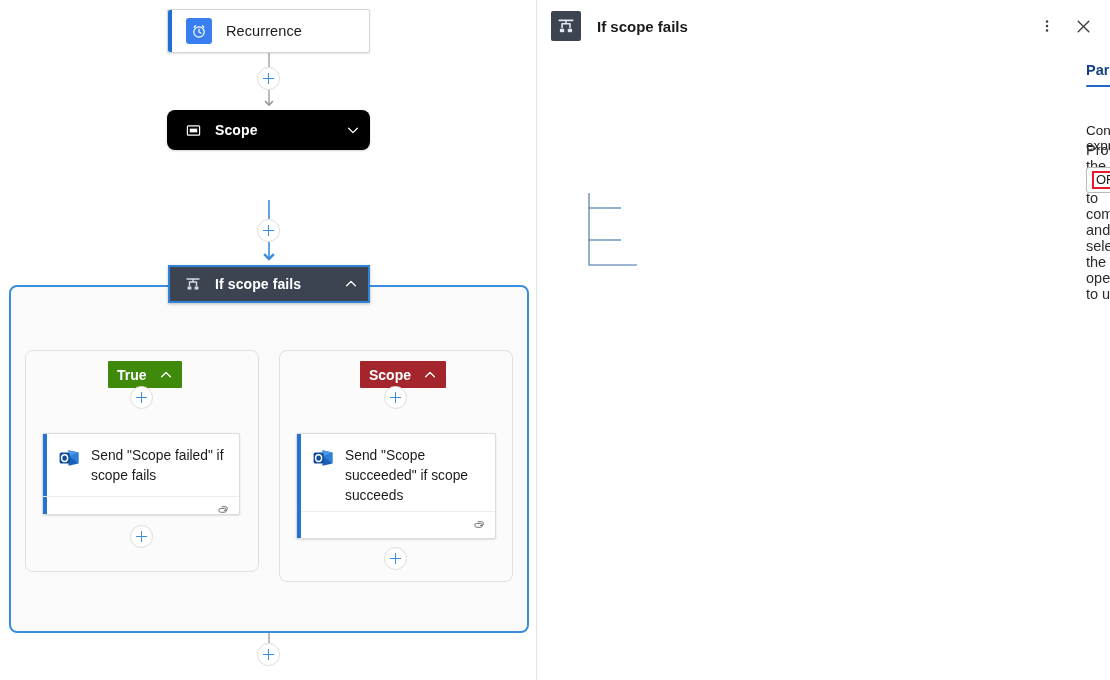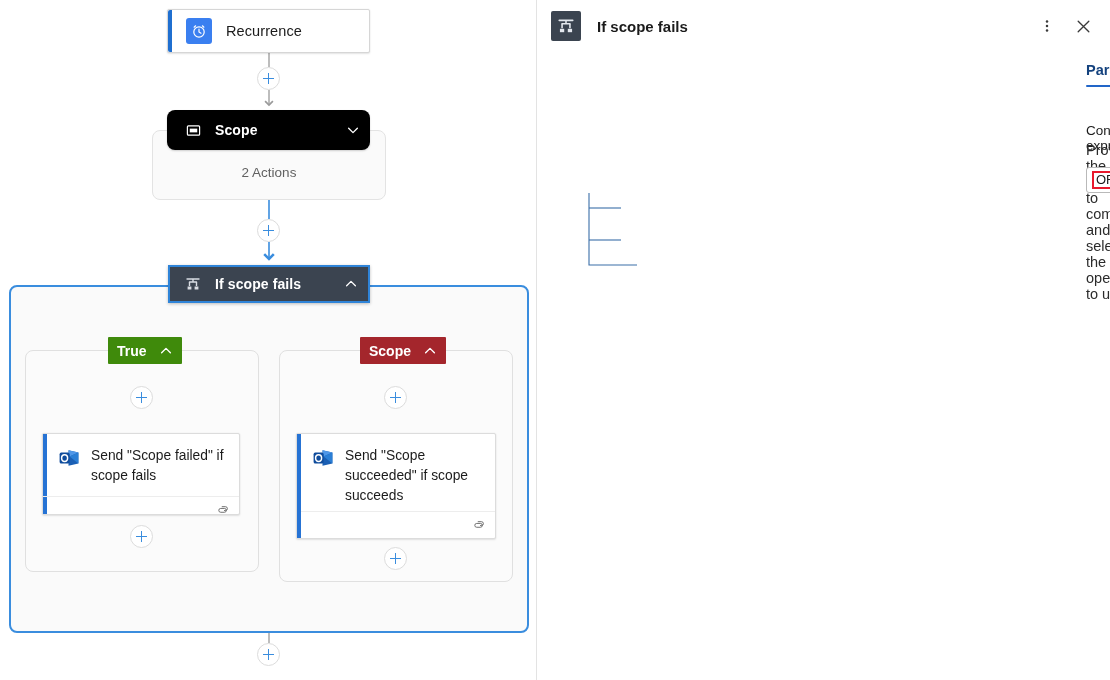--- a/index.html
+++ b/index.html
@@ -77,21 +77,21 @@
   .chev {
     position: absolute; right: 10px; top: 50%; transform: translateY(-50%);
     width: 14px; height: 14px;
   }
 
   
   .branch-label {
     position: absolute; height: 27px; padding: 0 9px;
     display: flex; align-items: center; gap: 12px;
     color: #ffffff; font-weight: bold; font-size: 14px;
-    box-sizing: border-box; border-radius: 1px;
+    box-sizing: border-box; border-radius: 1px; margin-top: 24px;
   }
   #label-true  { left: 108px; top: 337px; background: #3f8a0b; }
   #label-false { left: 360px; top: 337px; background: #a4262c; }
 
   
   .branch-box {
     position: absolute; box-sizing: border-box;
     background: #fbfbfb; border: 1px solid #e0e0e0; border-radius: 8px;
   }
   #branch-true-box  { left: 25px;  top: 350px; width: 234px; height: 222px; }
@@ -236,23 +236,20 @@
       <span class="icon-sq icon-recurrence" style="margin-left:18px;">
         <svg class="svg-ico" width="16" height="16" viewBox="0 0 16 16">
           <circle cx="8" cy="9" r="5.2" fill="none" stroke="#ffffff" stroke-width="1.2"></circle>
           <path d="M8 6.2 L8 9 L10 10.2" fill="none" stroke="#ffffff" stroke-width="1.2" stroke-linecap="round"></path>
           <path d="M4.6 2.8 L3.1 4.2 M11.4 2.8 L12.9 4.2" stroke="#ffffff" stroke-width="1.2" stroke-linecap="round"></path>
         </svg>
       </span>
       <span class="node-title" style="margin-left:14px;">Recurrence</span>
     </div>
 
-    <div id="scope-container">
-      <div id="scope-actions-label">2 Actions</div>
-    </div>
     <div id="node-scope">
       <span class="icon-sq" style="margin-left:17px;width:18px;height:18px;">
         <svg class="svg-ico" width="15" height="15" viewBox="0 0 16 16">
           <rect x="1.5" y="3" width="13" height="10" rx="1" fill="none" stroke="#ffffff" stroke-width="1.3"></rect>
           <rect x="4" y="6" width="8" height="4" fill="#ffffff"></rect>
         </svg>
       </span>
       <span class="node-title" style="margin-left:13px;">Scope</span>
       <svg class="chev" viewBox="0 0 16 16">
         <path d="M3 6 L8 11 L13 6" fill="none" stroke="#ffffff" stroke-width="1.5" stroke-linecap="round" stroke-linejoin="round"></path>

